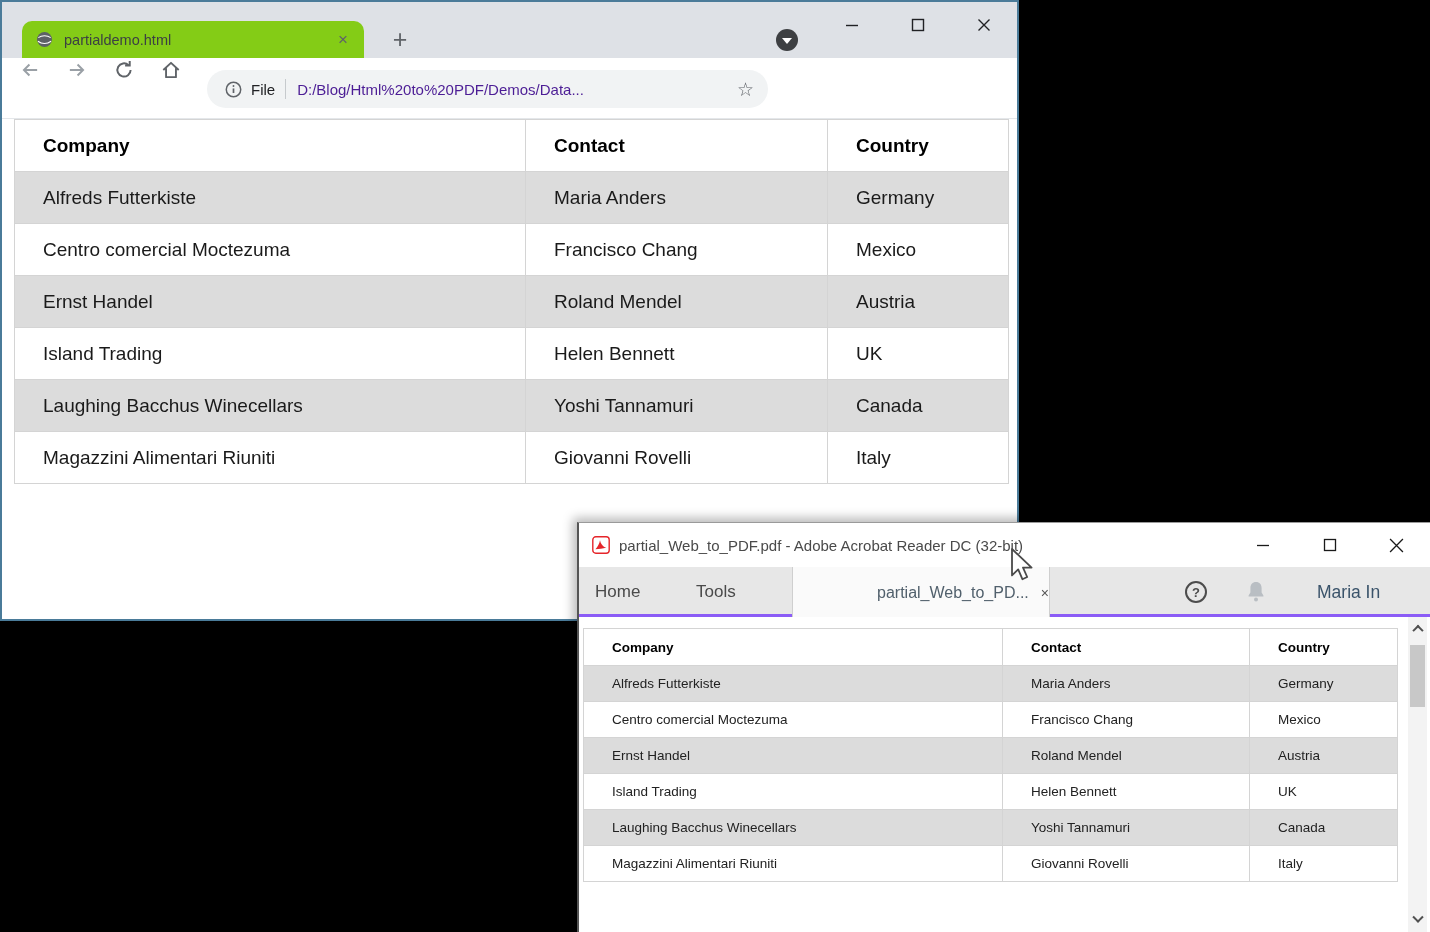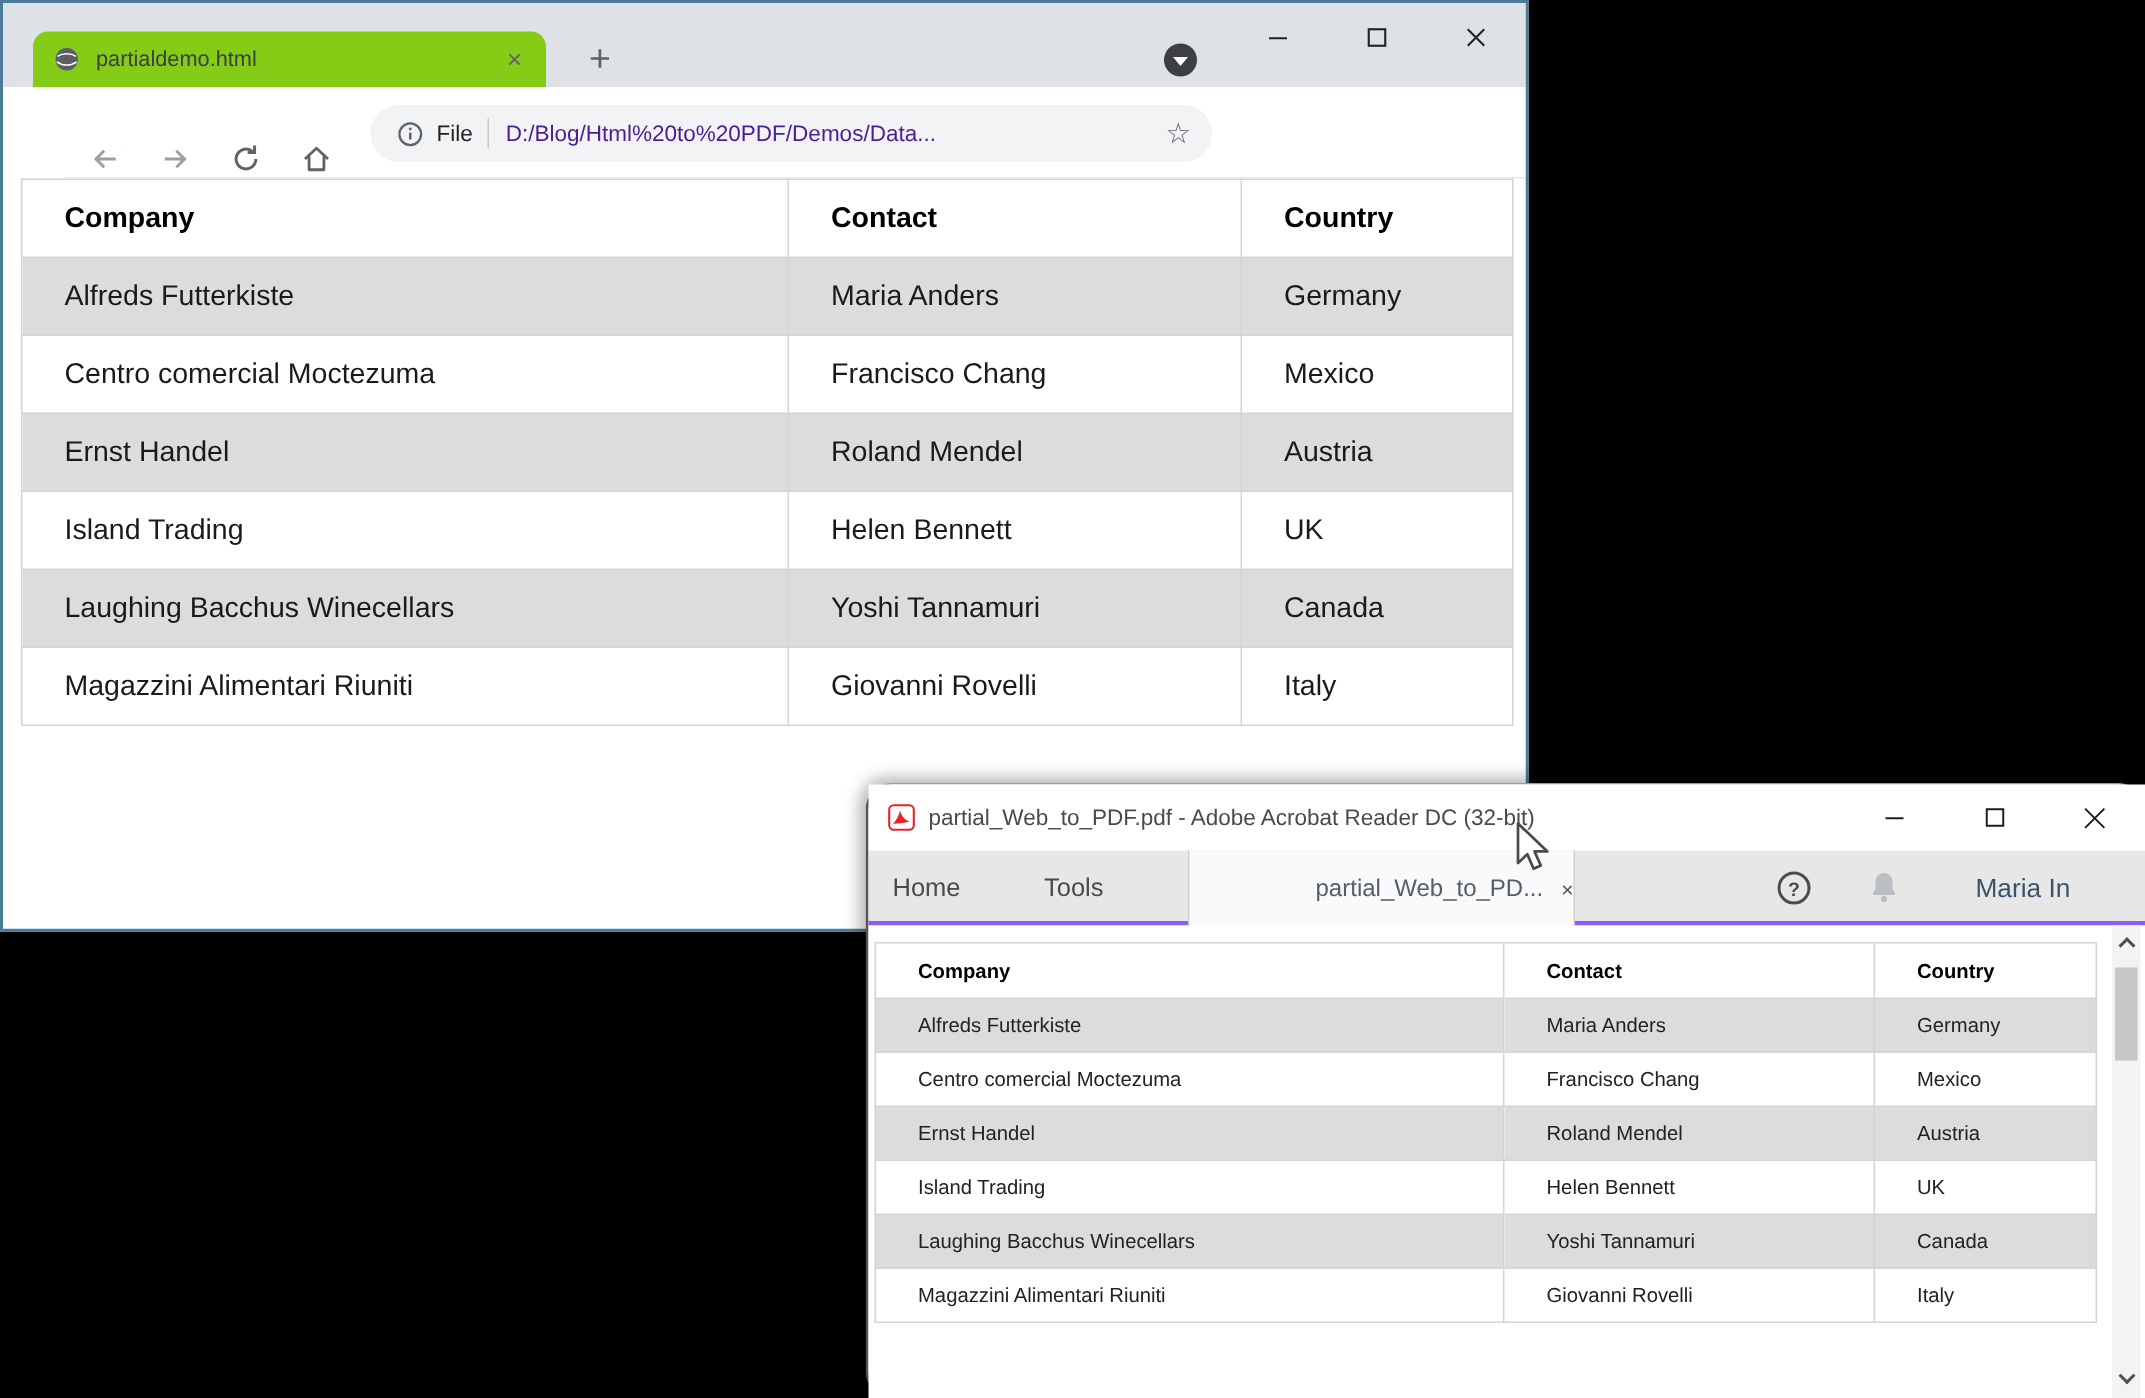--- a/index.html
+++ b/index.html
@@ -41,21 +41,21 @@
   .tab-search .chev{
     width:0;height:0;border-left:5px solid transparent;border-right:5px solid transparent;
     border-top:6px solid #fff;margin-top:2px;
   }
   .win-controls{position:absolute;right:0;top:0;height:46px;display:flex;}
   .wc{width:66px;height:46px;display:flex;align-items:center;justify-content:center;}
   .wc svg{display:block;}
 
   .chrome-toolbar{
     position:relative;height:61px;background:#fff;border-bottom:1px solid #e4e7ea;
-    display:flex;align-items:flex-end;padding-left:16px;margin-left:40px;
+    display:flex;align-items:flex-start;padding-left:16px;
   }
   .nav-icon{width:24px;height:24px;margin-right:23px;display:inline-flex;align-items:center;justify-content:center;}
   .url-pill{
     position:absolute;left:205px;top:12px;width:561px;height:38px;border-radius:19px;
     background:var(--url-pill-bg);display:flex;align-items:center;padding:0 14px 0 18px;
   }
   .scheme-label{font-size:15px;color:#202124;margin:0 10px 0 9px;}
   .url-sep{width:1px;height:20px;background:#c6cacd;margin-right:11px;}
   .url-text{flex:1;font-size:15px;color:#4c1d95;white-space:nowrap;overflow:hidden;}
   .star-icon{font-size:19px;color:#5f6368;line-height:1;margin-left:8px;}
@@ -74,21 +74,20 @@
   .browser-table{width:994px;font-size:19px;}
   .browser-table th{height:52px;font-weight:700;color:#000;}
   .browser-table td{height:52px;color:#1a1a1a;}
   table.demo tbody tr:nth-child(odd){background:var(--table-alt-row-bg);}
 
   
   .pdf-window{
     position:absolute;left:577px;top:522px;width:853px;height:410px;
     background:#fff;border-left:2px solid #555;border-top:1px solid #9a9a9a;
     box-shadow:-4px -4px 10px rgba(0,0,0,0.28);
-    border-radius:18px;
   }
   .pdf-titlebar{height:44px;background:#fff;display:flex;align-items:center;padding-left:13px;position:relative;}
   .pdf-app-icon{width:18px;height:18px;flex:0 0 auto;}
   .pdf-title{margin-left:9px;font-size:15px;color:#4a4a4a;white-space:nowrap;}
   .pdf-controls{position:absolute;right:0;top:0;height:44px;display:flex;}
   .pwc{width:67px;height:44px;display:flex;align-items:center;justify-content:center;}
 
   .pdf-toolbar{position:relative;height:50px;background:var(--pdf-toolbar-bg);border-bottom:3px solid #8b5cf6;}
   .pdf-tab-label{position:absolute;top:0;height:50px;display:flex;align-items:center;font-size:17px;color:#4a4a4a;}
   .pdf-tab-home{left:16px;}

